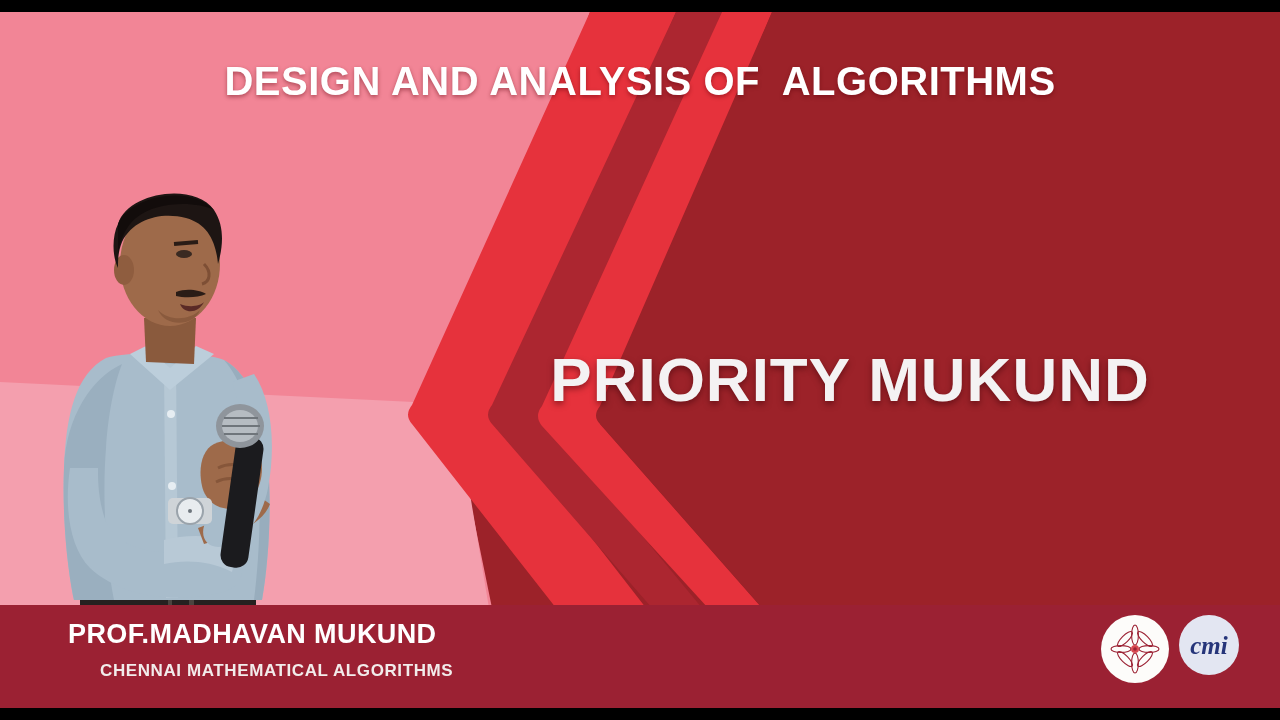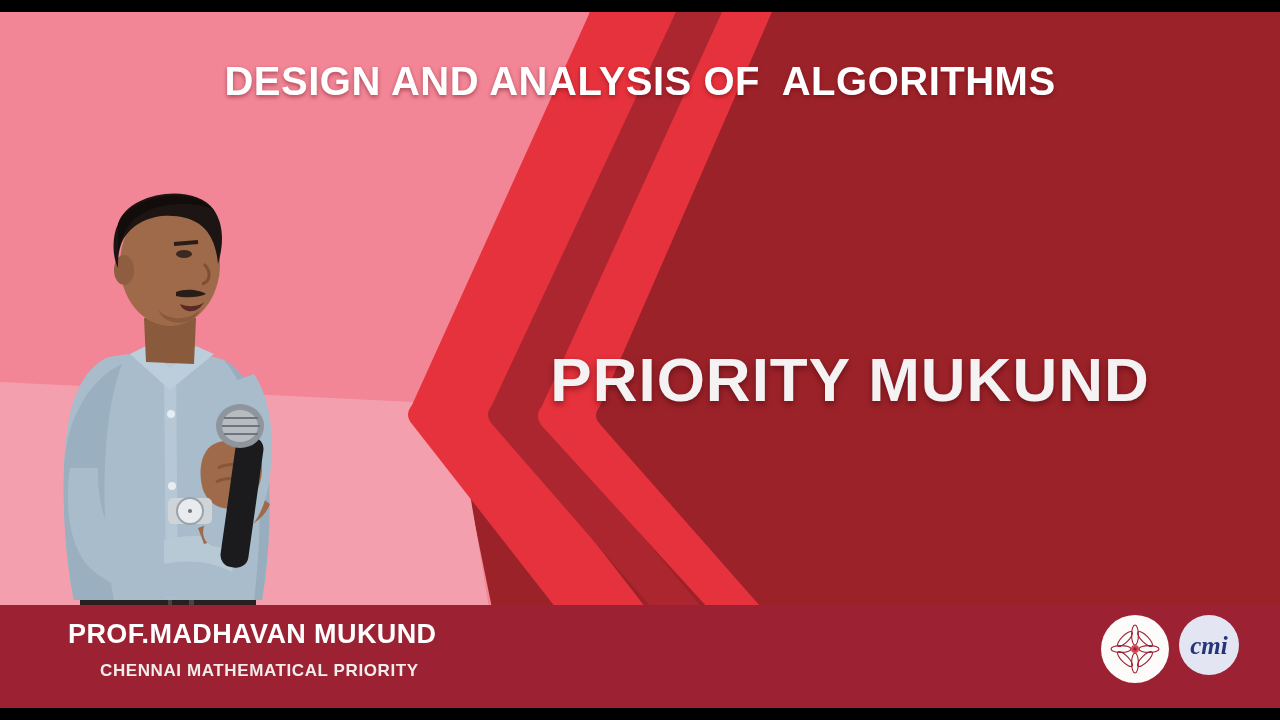--- a/index.html
+++ b/index.html
@@ -213,21 +213,21 @@
     </div>
 
     <div class="course-title">DESIGN AND ANALYSIS OF  ALGORITHMS</div>
 
     <div class="lecture-title">PRIORITY MUKUND</div>
 
   </div>
 
   <div class="name-band">
     <div class="presenter-name">PROF.MADHAVAN MUKUND</div>
-    <div class="presenter-affil">CHENNAI MATHEMATICAL PRIORITY</div>
+    <div class="presenter-affil">CHENNAI MATHEMATICAL ALGORITHMS</div>
 
     <div class="logos">
 
       <svg class="logo-circle" width="70" height="70" viewBox="0 0 70 70">
         <circle cx="35" cy="35" r="34" fill="#fdfcfa"></circle>
         <g>
           <path d="M35,3 A32,32 0 0,0 35,67 A30,30 0 0,1 35,3 Z" fill="#c9a04a" opacity="0.95"></path>
           <path d="M35,3 A32,32 0 0,1 35,67 A30,30 0 0,0 35,3 Z" fill="#9b2133" opacity="0.95"></path>
         </g>
         <circle cx="35" cy="35" r="27" fill="#fdfcfa"></circle>

